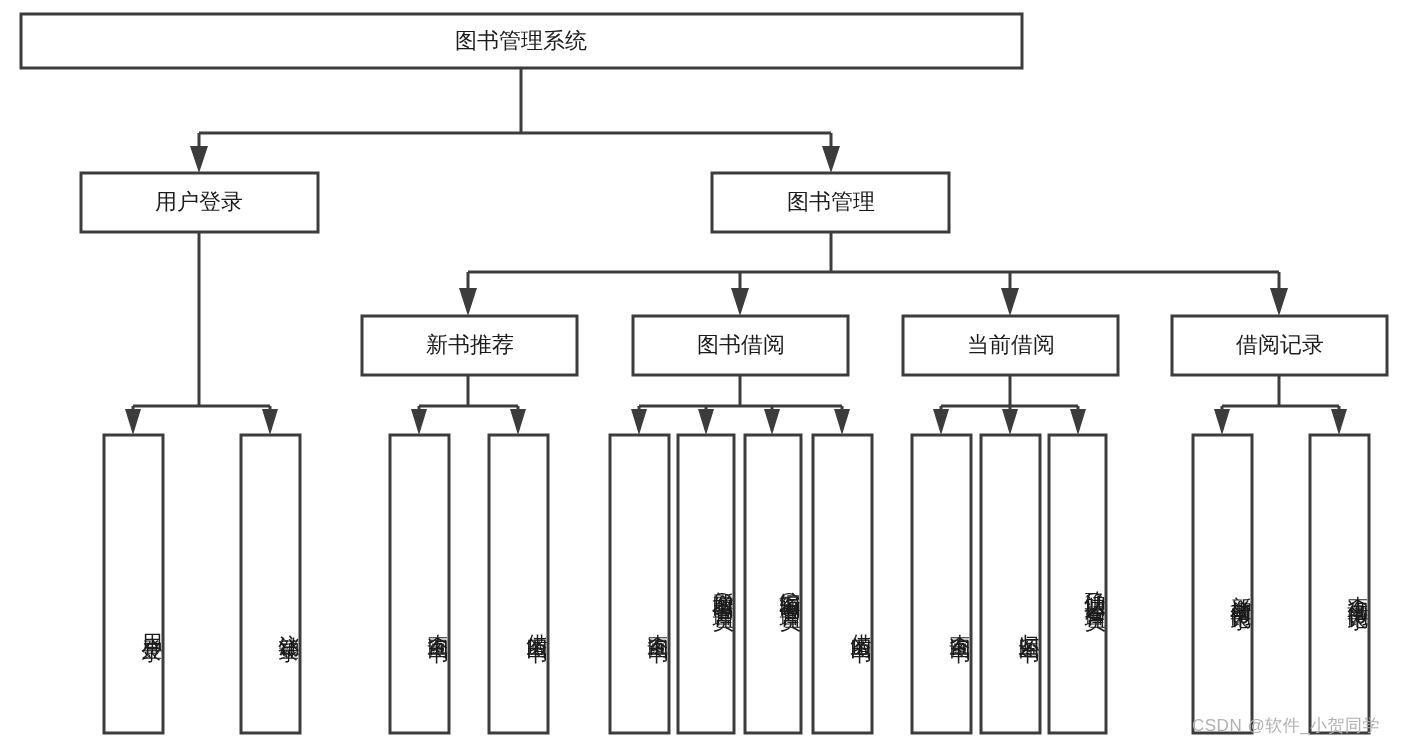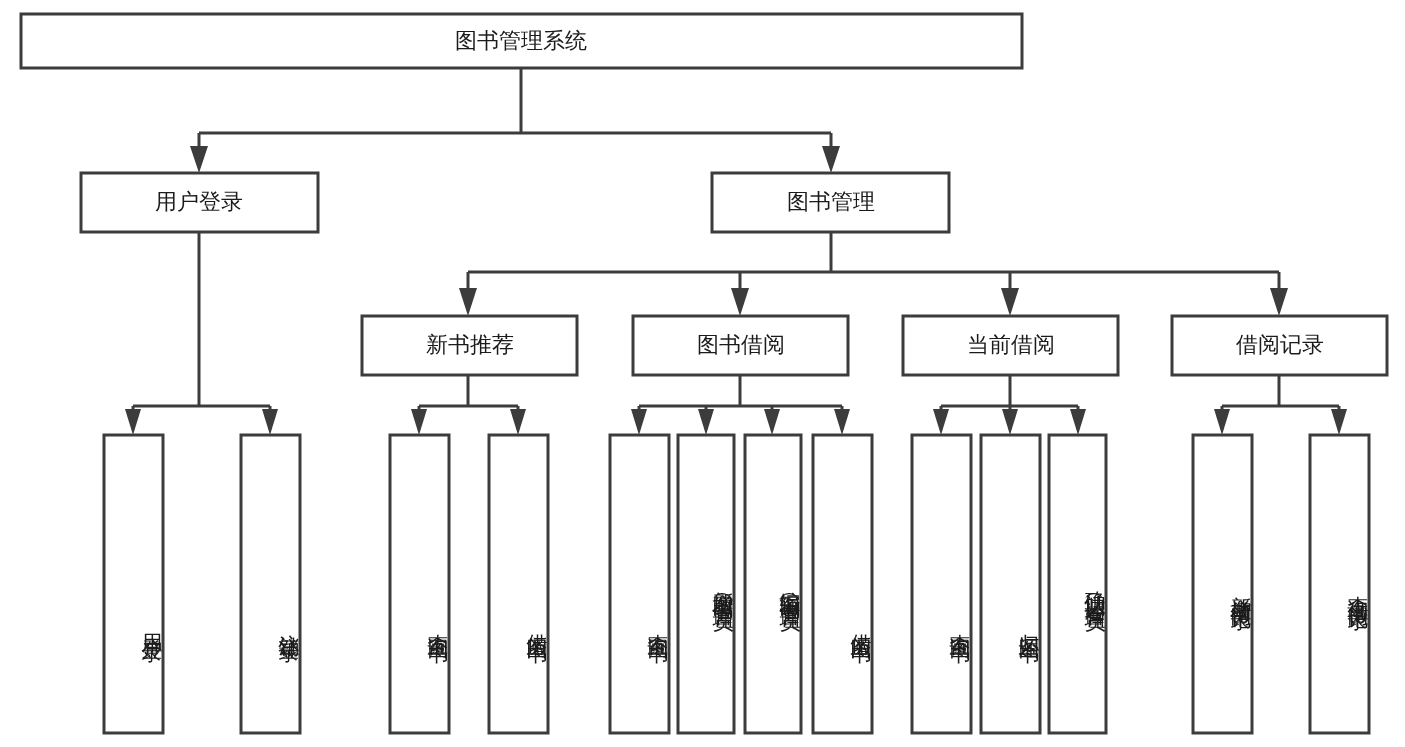--- a/index.html
+++ b/index.html
@@ -216,14 +216,15 @@
   <div class="leaf-label" style="left:745px; top:443px; width:56px; height:288px;">编辑图书（管理员）</div>
   <div class="leaf-label" style="left:813px; top:515px; width:59px; height:215px;">借阅图书</div>
 
   <div class="leaf-label" style="left:912px; top:515px; width:59px; height:215px;">查询图书</div>
   <div class="leaf-label" style="left:981px; top:515px; width:59px; height:215px;">归还图书</div>
   <div class="leaf-label" style="left:1049px; top:443px; width:57px; height:288px;">确认归还（管理员）</div>
 
   <div class="leaf-label" style="left:1193px; top:455px; width:59px; height:265px;">新增借阅记录</div>
   <div class="leaf-label" style="left:1310px; top:455px; width:59px; height:265px;">查询借阅记录</div>
 
+  <div class="watermark">CSDN @软件_小贺同学</div>
 
 </div>
 
 </body></html>

